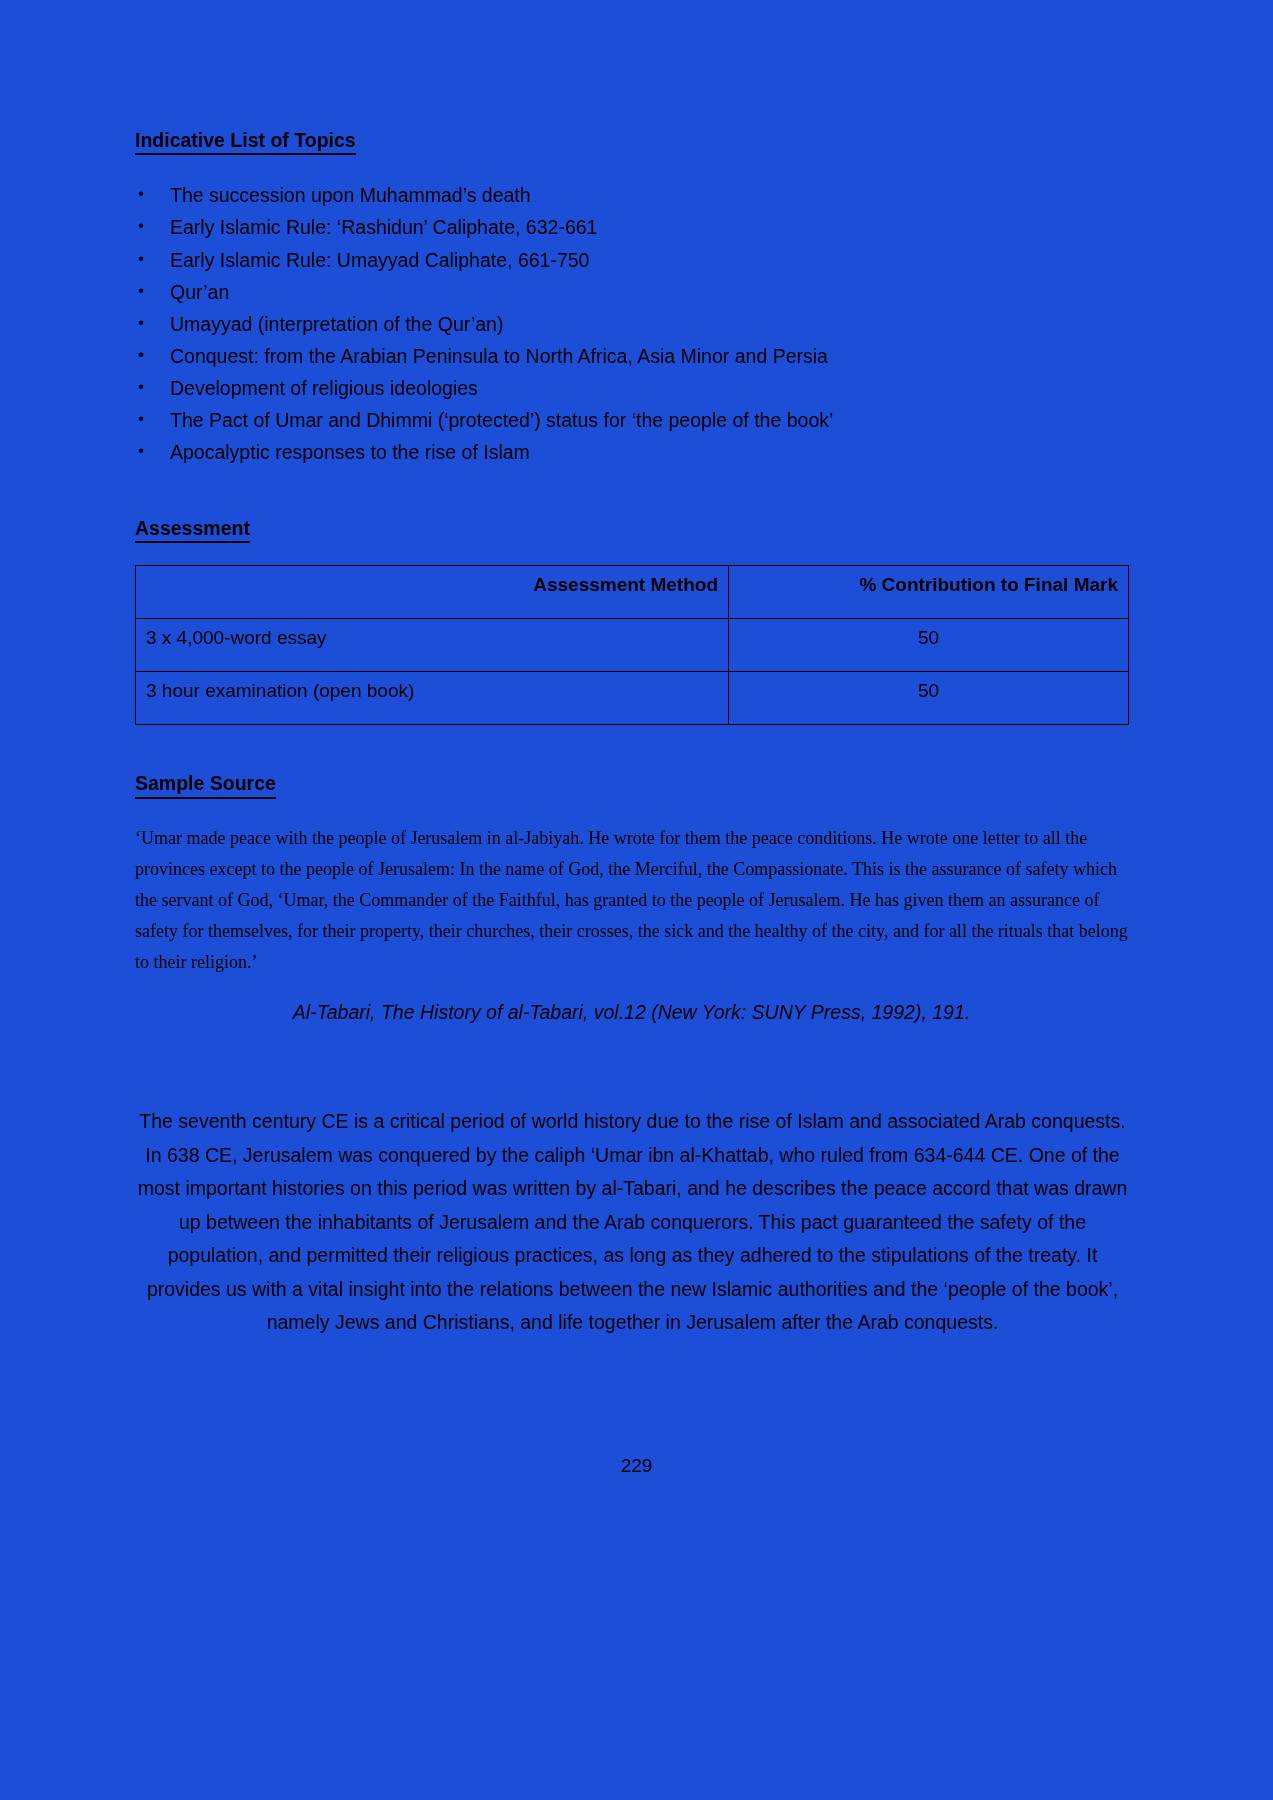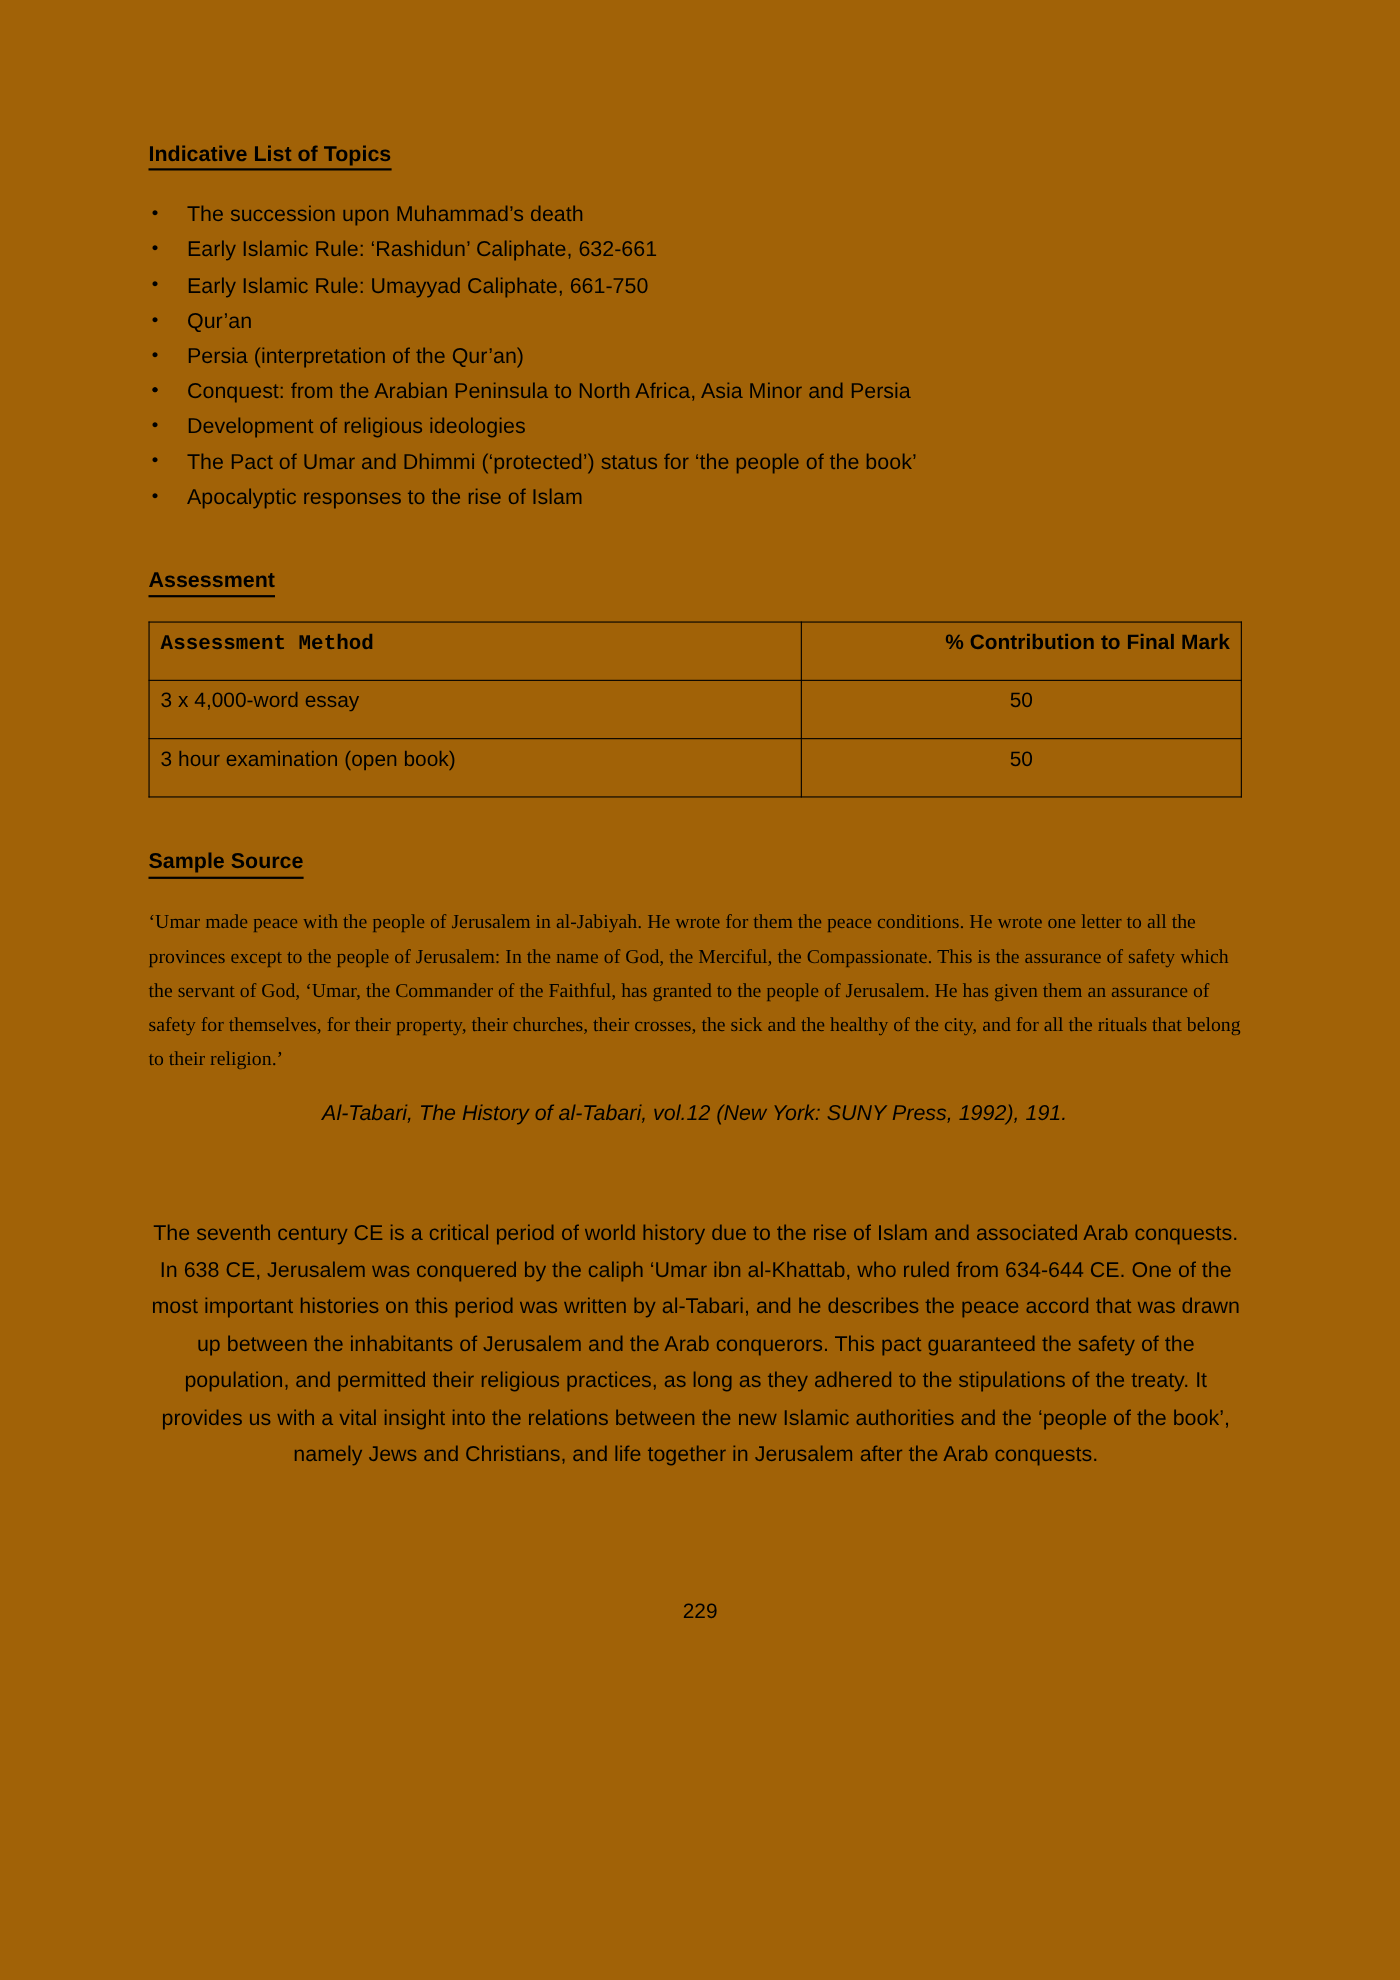--- a/index.html
+++ b/index.html
@@ -9,21 +9,21 @@
   }
   body {
     font-family: "Liberation Sans", sans-serif;
     color: #000000;
   }
   .page {
     position: relative;
     width: 1273px;
     height: 1800px;
     margin: 0 auto;
-    background: #a16207;
+    background: #1d4ed8;
     box-sizing: border-box;
     padding: 0;
     overflow: hidden;
   }
   .content {
     position: absolute;
     left: 135px;
     top: 128px;
     width: 995px;
   }
@@ -71,24 +71,23 @@
     table-layout: fixed;
   }
   table.assessment-table td,
   table.assessment-table th {
     border: 1.6px solid #000;
     vertical-align: top;
     font-size: 19px;
     padding: 8px 10px 22px 10px;
   }
   table.assessment-table th.col-method {
-    text-align: left;
+    text-align: right;
     font-weight: bold;
     width: 572px;
-    font-family: Liberation Mono, monospace;
   }
   table.assessment-table th.col-pct {
     text-align: right;
     font-weight: bold;
   }
   table.assessment-table td.cell-method {
     text-align: left;
     font-weight: normal;
   }
   table.assessment-table td.cell-pct {
@@ -148,21 +147,21 @@
       <li>
         <span class="bullet">•</span>
         <span>Early Islamic Rule: Umayyad Caliphate, 661-750</span>
       </li>
       <li>
         <span class="bullet">•</span>
         <span>Qur’an</span>
       </li>
       <li>
         <span class="bullet">•</span>
-        <span>Persia (interpretation of the Qur’an)</span>
+        <span>Umayyad (interpretation of the Qur’an)</span>
       </li>
       <li>
         <span class="bullet">•</span>
       </li>
       <li>
         <span class="bullet">•</span>
         <span>Conquest: from the Arabian Peninsula to North Africa, Asia Minor and Persia</span>
       </li>
       <li>
         <span class="bullet">•</span>

